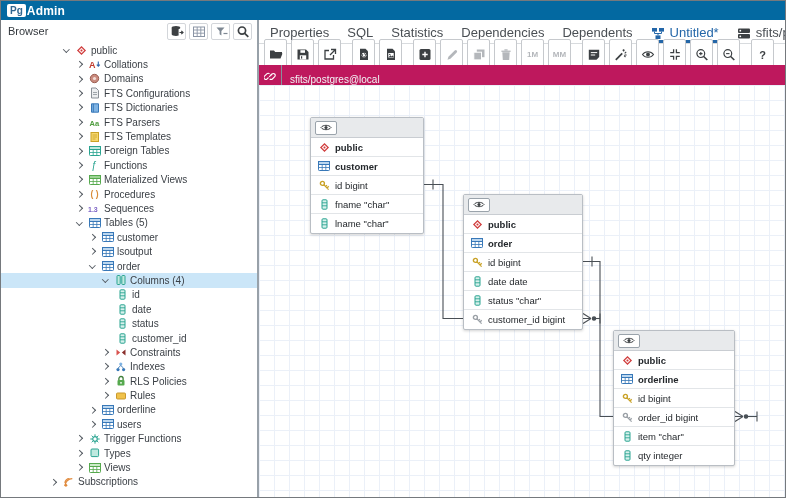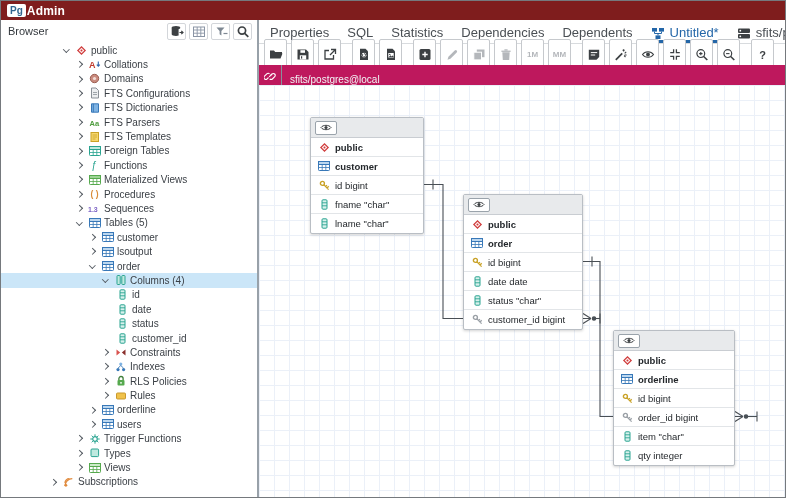--- a/index.html
+++ b/index.html
@@ -1,20 +1,20 @@
 <!DOCTYPE html>
 <html><head>
 <meta charset="utf-8">
 <style>
   *{box-sizing:border-box;margin:0;padding:0}
   html,body{width:786px;height:498px;font-family:"Liberation Sans","DejaVu Sans",sans-serif;background:#fff}
   .window{width:786px;height:498px;border:1px solid #75797d;display:flex;flex-direction:column;overflow:hidden;background:#fff}
 
   
-  .topbar{height:19px;background:#7f1d1d;display:flex;align-items:center;padding-left:6px;flex:0 0 auto}
+  .topbar{height:19px;background:#0369a1;display:flex;align-items:center;padding-left:6px;flex:0 0 auto}
   .logo{display:flex;align-items:center}
   .logo-box{background:#fff;color:#316690;font-weight:bold;font-size:10px;line-height:13px;padding:0 3px;border-radius:2px}
   .logo-text{color:#fff;font-weight:bold;font-size:12px;margin-left:1px;letter-spacing:.2px}
   .menus{display:flex;margin-left:20px;gap:26px}
   .menu-item{color:#fff;font-size:11px;display:flex;align-items:center;gap:6px;cursor:default}
   .caret{width:4.5px;height:4.5px;border-right:1.3px solid #fff;border-bottom:1.3px solid #fff;transform:rotate(45deg);margin-top:-3px}
 
   .main{flex:1;display:flex;min-height:0}
 
   

